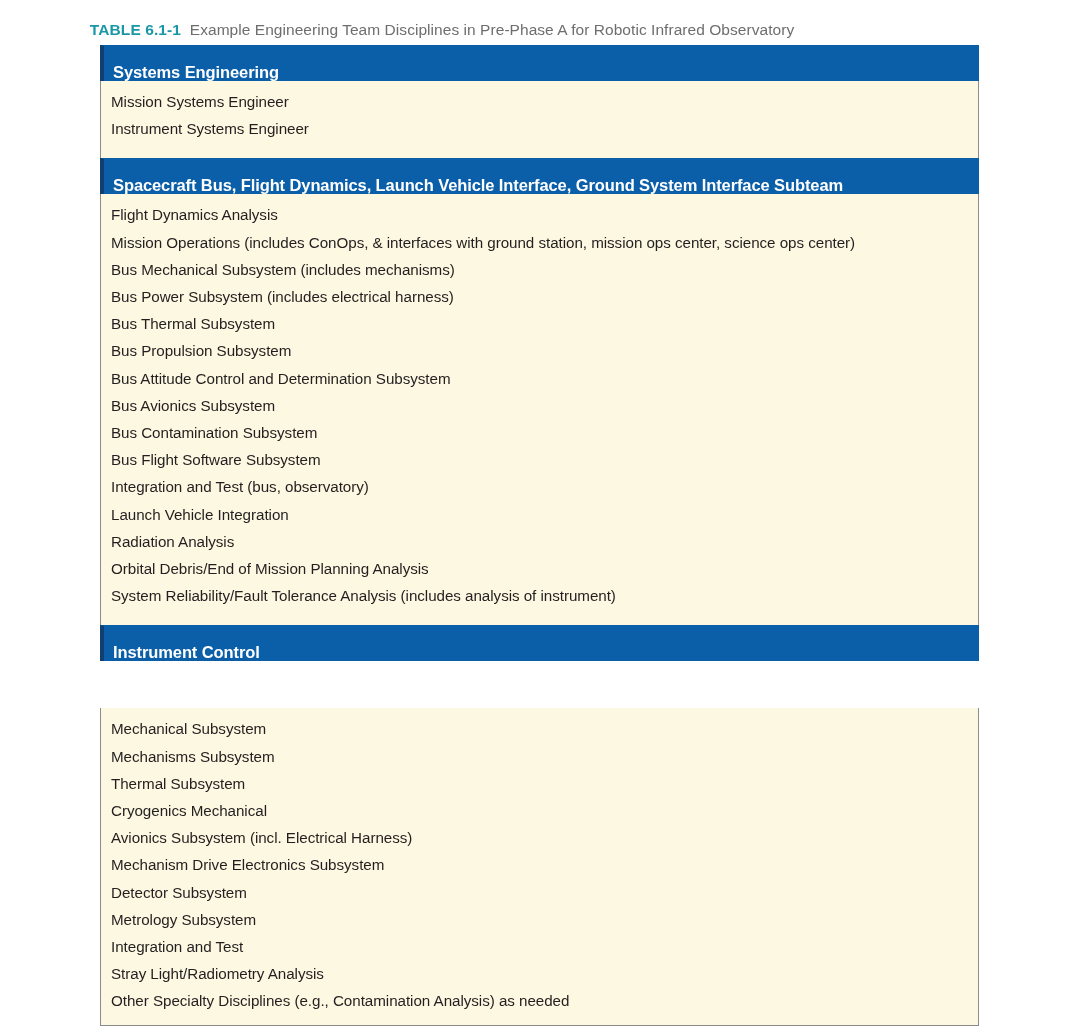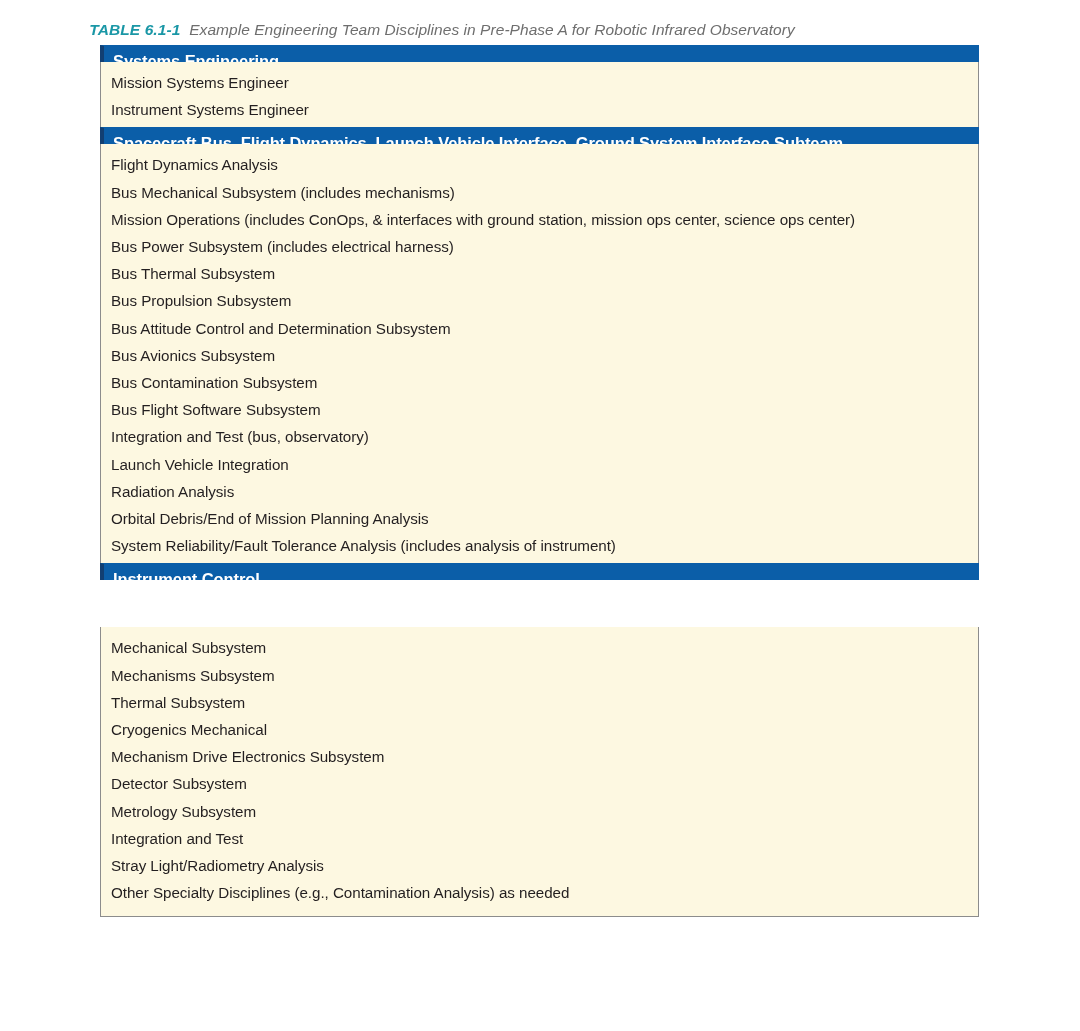--- a/index.html
+++ b/index.html
@@ -25,21 +25,20 @@
   
   .caption {
     position: absolute;
     left: 0;
     top: 21px;
     width: 884px;
     text-align: center;
     white-space: nowrap;
     font-size: 15.5px;
     line-height: 18px;
-    font-style: italic;
   }
   .caption-label {
     color: #1a97a6;
     font-weight: bold;
     letter-spacing: 0.1px;
   }
   .caption-text {
     color: #6e6e6e;
     font-weight: normal;
     letter-spacing: 0.05px;
@@ -55,36 +54,36 @@
   }
 
   .section { display: block; }
 
   .section-header {
     background: #0b5ea8;
     color: #ffffff;
     font-weight: bold;
     font-size: 16.5px;
     line-height: 28px;
-    height: 17px;
-    padding: 1px 10px 0 9px;
+    height: 36px;
+    padding: 12px 10px 0 9px;
     border-left: 4px solid #123f72;
     border-top: 1px solid #0b5ea8;
     box-sizing: border-box;
     white-space: nowrap;
     overflow: hidden;
     letter-spacing: -0.1px;
   }
 
   .section-body {
     background: #fdf8e1;
     border-left: 1px solid #8c8c8c;
     border-right: 1px solid #8c8c8c;
     box-sizing: border-box;
-    padding: 7px 10px 4px 10px;
+    padding: 7px 10px 16px 10px;
   }
   .section-body.last {
     border-bottom: 1px solid #8c8c8c;
     padding-bottom: 10px;
     margin-top: 47px;
   }
 
   .row {
     font-size: 15.2px;
     line-height: 27.2px;
@@ -107,22 +106,22 @@
         <div class="section-header">Systems Engineering</div>
         <div class="section-body">
           <div class="row">Mission Systems Engineer</div>
           <div class="row">Instrument Systems Engineer</div>
         </div>
       </div>
       <div class="section">
         <div class="section-header">Spacecraft Bus, Flight Dynamics, Launch Vehicle Interface, Ground System Interface Subteam</div>
         <div class="section-body">
           <div class="row">Flight Dynamics Analysis</div>
+          <div class="row">Mission Operations (includes ConOps, &amp; interfaces with ground station, mission ops center, science ops center)</div>
           <div class="row">Bus Mechanical Subsystem (includes mechanisms)</div>
-          <div class="row">Mission Operations (includes ConOps, &amp; interfaces with ground station, mission ops center, science ops center)</div>
           <div class="row">Bus Power Subsystem (includes electrical harness)</div>
           <div class="row">Bus Thermal Subsystem</div>
           <div class="row">Bus Propulsion Subsystem</div>
           <div class="row">Bus Attitude Control and Determination Subsystem</div>
           <div class="row">Bus Avionics Subsystem</div>
           <div class="row">Bus Contamination Subsystem</div>
           <div class="row">Bus Flight Software Subsystem</div>
           <div class="row">Integration and Test (bus, observatory)</div>
           <div class="row">Launch Vehicle Integration</div>
           <div class="row">Radiation Analysis</div>
@@ -130,20 +129,21 @@
           <div class="row">System Reliability/Fault Tolerance Analysis (includes analysis of instrument)</div>
         </div>
       </div>
       <div class="section">
         <div class="section-header">Instrument Control</div>
         <div class="section-body last">
           <div class="row">Mechanical Subsystem</div>
           <div class="row">Mechanisms Subsystem</div>
           <div class="row">Thermal Subsystem</div>
           <div class="row">Cryogenics Mechanical</div>
+          <div class="row">Avionics Subsystem (incl. Electrical Harness)</div>
           <div class="row">Mechanism Drive Electronics Subsystem</div>
           <div class="row">Detector Subsystem</div>
           <div class="row">Metrology Subsystem</div>
           <div class="row">Integration and Test</div>
           <div class="row">Stray Light/Radiometry Analysis</div>
           <div class="row">Other Specialty Disciplines (e.g., Contamination Analysis) as needed</div>
         </div>
       </div>
     </div>
 

